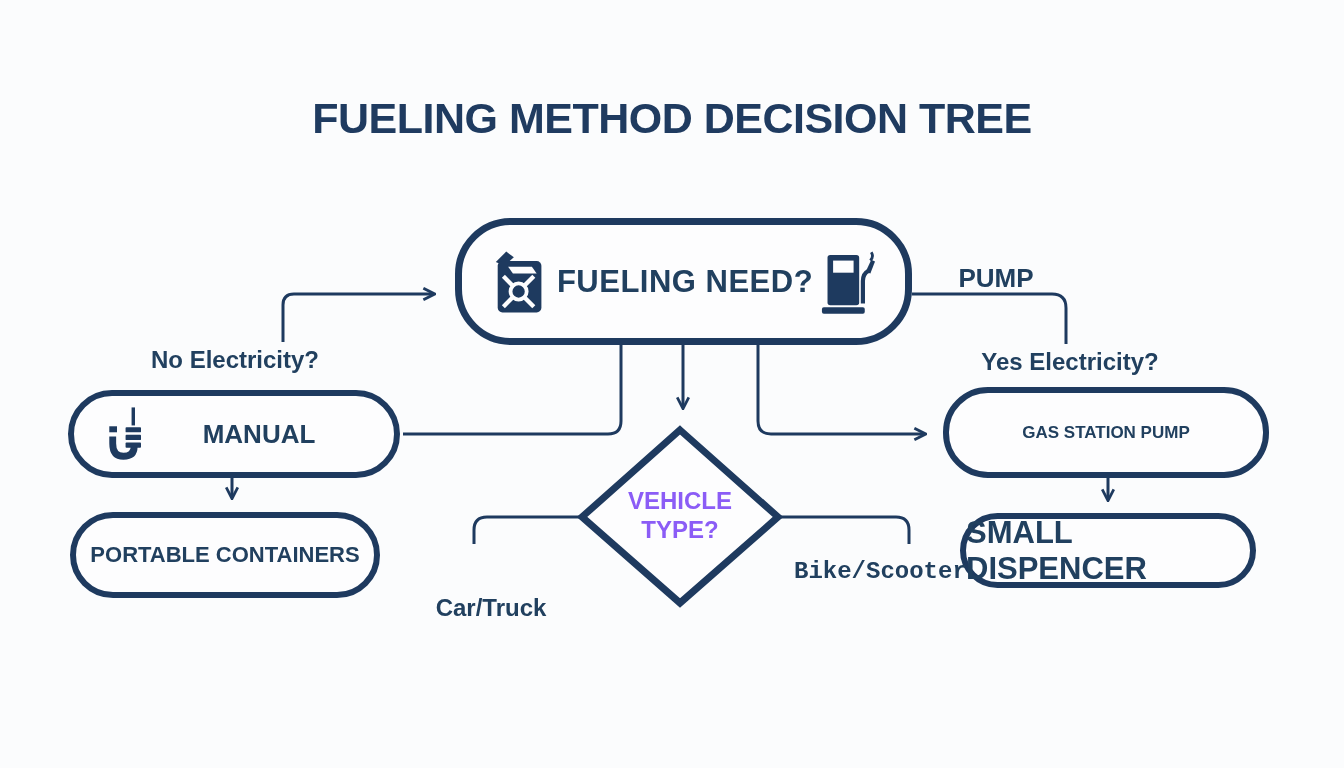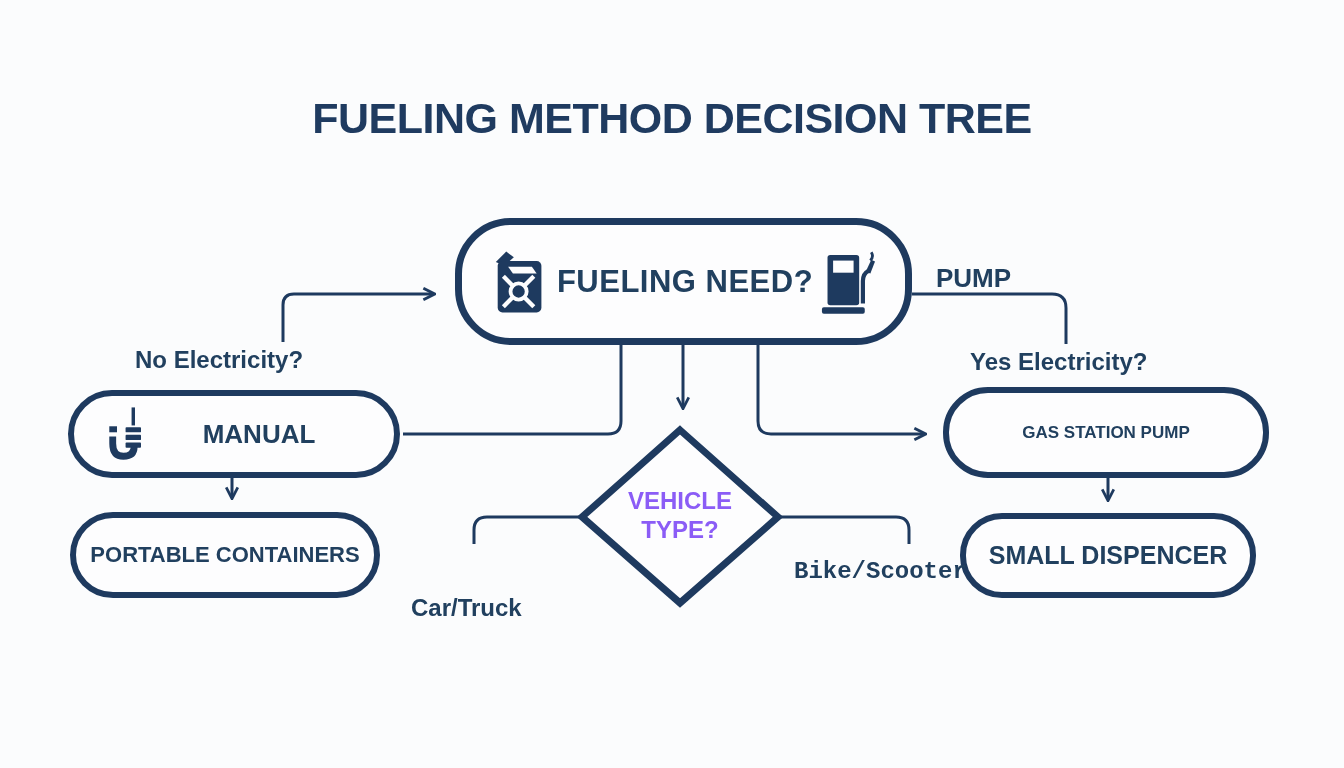--- a/index.html
+++ b/index.html
@@ -63,36 +63,37 @@
     font-size: 22px;
   }
   .node-gas {
     left: 943px; top: 387px;
     width: 326px; height: 91px;
     border-radius: 45px;
     font-size: 17px;
   }
   .node-small {
     left: 960px; top: 513px;
-    width: 296px; height: 85px;
+    width: 296px; height: 75px;
     border-radius: 42px;
-    font-size: 25px;
+    font-size: 31px;
   }
   .diamond-label {
     position: absolute;
     left: 600px; top: 487px;
     width: 160px;
     text-align: center;
     font-size: 24px;
     font-weight: bold;
     line-height: 1.2;
     color: #8b5cf6;
   }
   .edge-label {
     position: absolute;
+    text-align: center;
     font-weight: bold;
     color: #21405f;
     font-size: 24px;
   }
   .lbl-pump        { left: 936px; top: 263px; width: 120px; font-size: 26px; }
   .lbl-no-elec     { left: 135px; top: 346px; width: 200px; }
   .lbl-yes-elec    { left: 970px; top: 348px; width: 200px; }
   .lbl-car-truck   { left: 411px; top: 547px; width: 160px; margin-top: 47px; }
   .lbl-bike-scooter{ left: 794px; top: 558px; width: 160px; font-family: Liberation Mono, monospace; }
   .icon { flex: 0 0 auto; display: block; }

